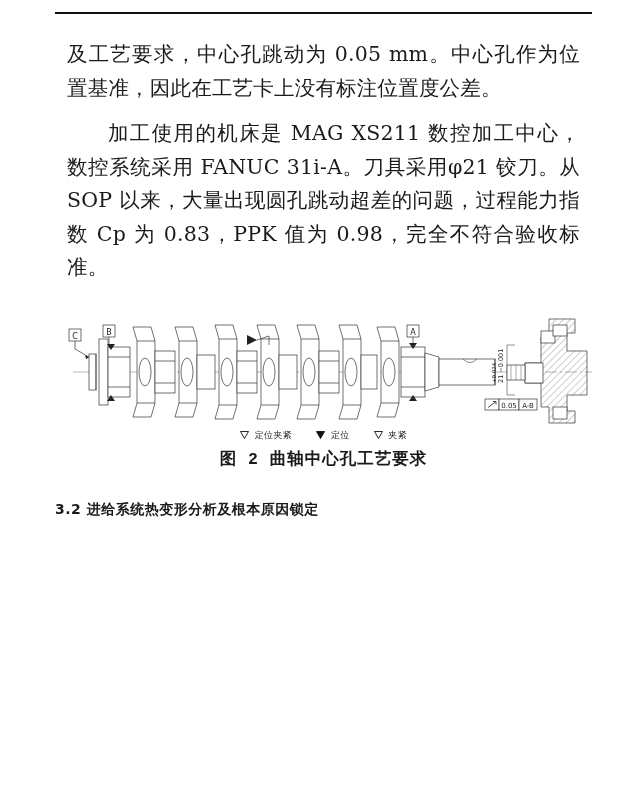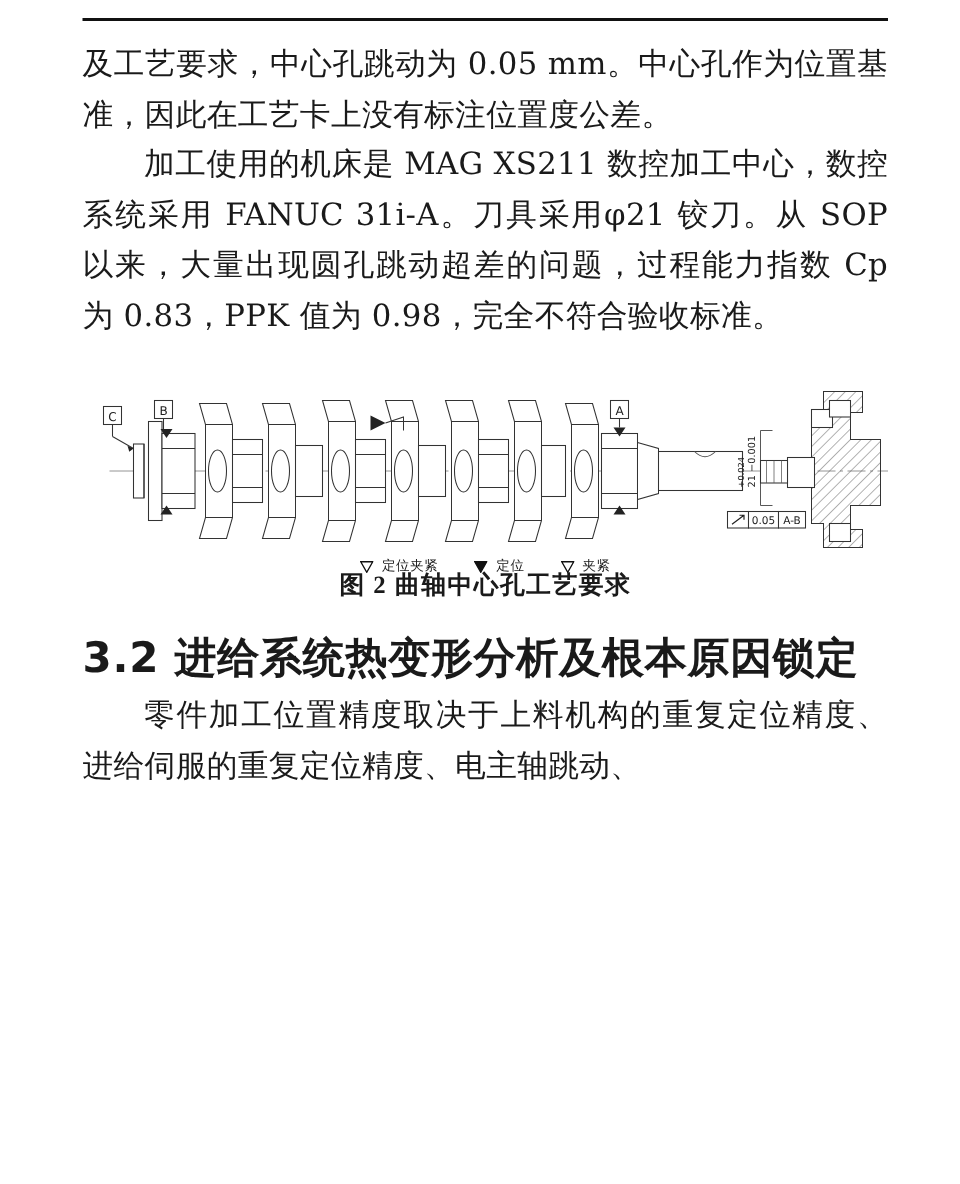--- a/index.html
+++ b/index.html
@@ -29,21 +29,21 @@
     height: 2px;
     background: #111;
   }
   .content {
     position: absolute;
     left: 55px;
     top: 26px;
     width: 537px;
   }
   p.body-text {
-    margin: 0;
+    margin: 12px;
     font-size: 20.5px;
     line-height: 33.5px;
     text-align: justify;
     text-justify: inter-ideograph;
     letter-spacing: 0.2px;
     text-indent: 0;
     font-family: "DejaVu Serif", serif;
   }
   p.indent {
     text-indent: 41px;
@@ -69,27 +69,27 @@
   .legend-row span.leg {
     display: inline-block;
     margin: 0 9px;
     white-space: nowrap;
   }
   .fig-caption {
     text-align: center;
     font-size: 16.5px;
     line-height: 24px;
     font-weight: bold;
-    font-family: Liberation Serif, serif;
-    margin-top: 7px;
+    font-family: Liberation Mono, monospace;
+    margin-top: 19px;
     letter-spacing: 1px;
   }
   h2.section-heading {
     margin: 0;
-    font-size: 28px;
+    font-size: 14px;
     line-height: 30px;
     font-weight: bold;
     font-family: "DejaVu Sans", sans-serif;
     letter-spacing: 0.5px;
   }
   .gap-before-heading { height: 18px; }
   .gap-after-heading { height: 6px; }
   .gap-after-caption { height: 4px; }
 </style>
 </head>
@@ -269,16 +269,15 @@
 
     <div class="gap-after-caption"></div>
 
 
     <div class="gap-before-heading"></div>
 
     <h2 class="section-heading">3.2  进给系统热变形分析及根本原因锁定</h2>
 
     <div class="gap-after-heading"></div>
 
-    <p class="body-text indent">零件加工位置精度取决于上料机构的重复定位精度、进给伺服的重复定位精度、电主轴跳动、</p>
 
   </div>
 </div>
 
 </body></html>

